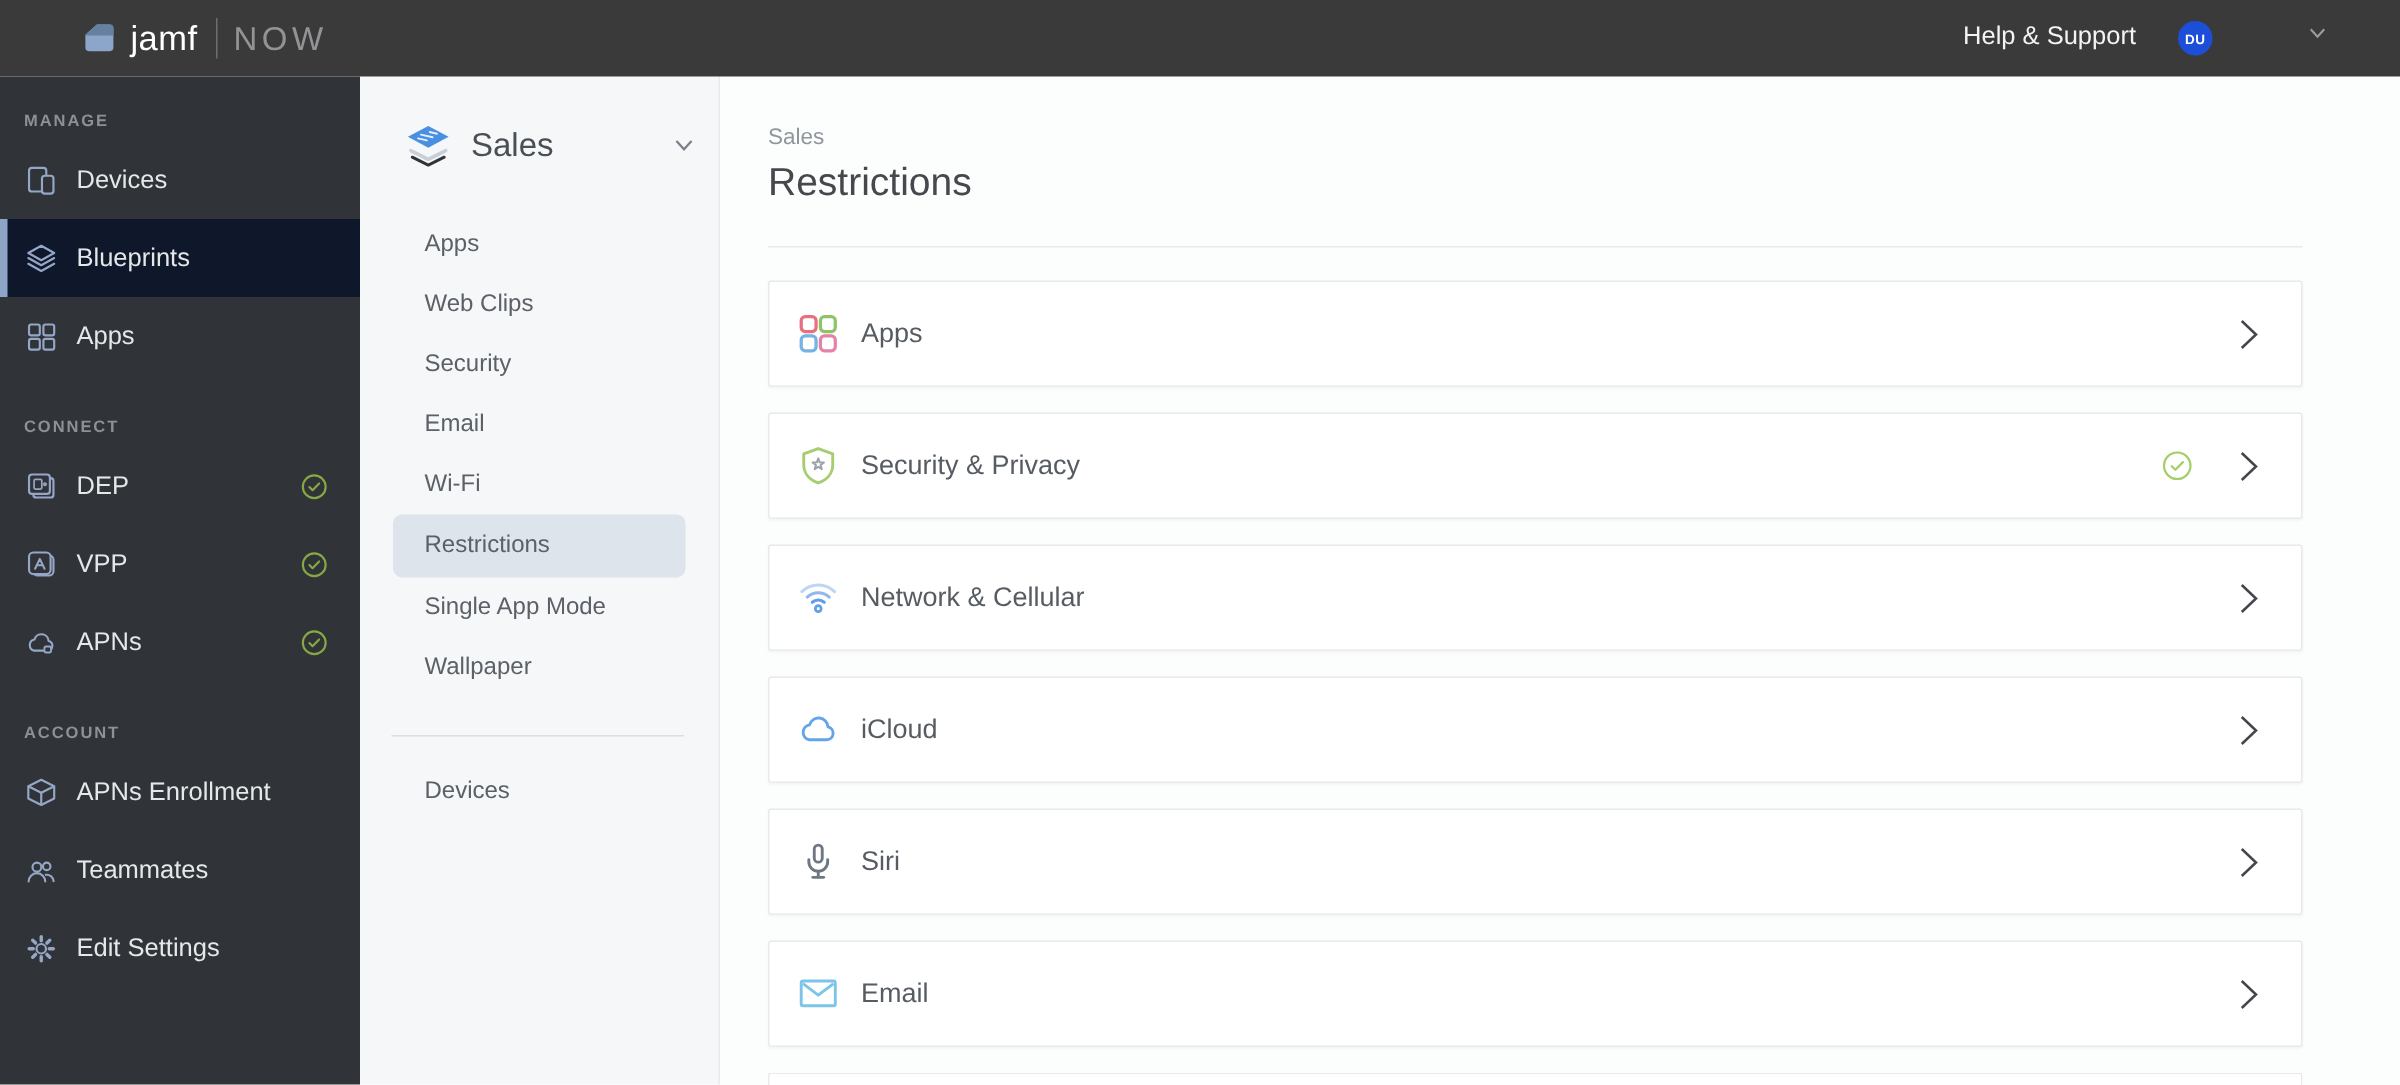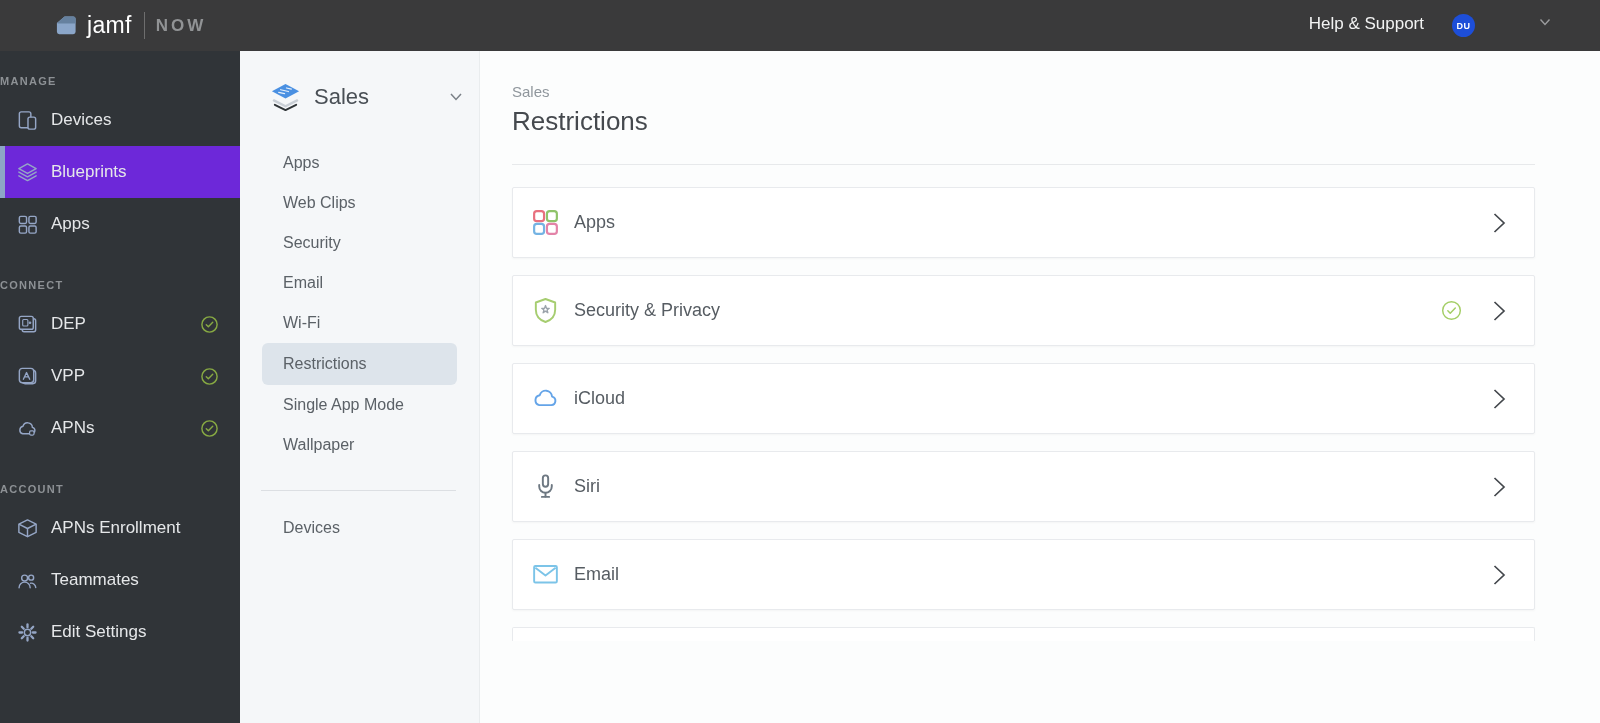--- a/index.html
+++ b/index.html
@@ -6,39 +6,39 @@
   html,body { width:1600px; height:723px; overflow:hidden; background:#fcfdfd;
               font-family:"Liberation Sans", sans-serif; }
 
   
   .topbar { position:absolute; left:0; top:0; width:1600px; height:51px;
             background:#3a3a3b; display:flex; align-items:center; z-index:5; }
   .brand { display:flex; align-items:center; margin-left:55px; cursor:pointer;text-align:right; }
   .brand-icon { width:23px; height:23px; margin-right:9px; }
   .brand-name { color:#ffffff; font-size:23px; font-weight:500; letter-spacing:.3px; }
   .brand-divider { width:1px; height:27px; background:#6e6e6e; margin:0 11px 0 12px; }
-  .brand-suffix { color:#919395; font-size:17px; letter-spacing:3px; font-weight:700; }
+  .brand-suffix { color:#919395; font-size:22px; letter-spacing:3px; font-weight:400; }
   .topbar-right { margin-left:auto; display:flex; align-items:flex-start; }
   .help-link { color:#f2f3f3; font-size:17px; cursor:pointer; }
   .avatar { width:23px; height:23px; border-radius:50%; background:#1d4ed8; color:#fff;
             font-size:9px; font-weight:bold; display:flex; align-items:center;
             justify-content:center; letter-spacing:.4px; margin-left:28px; cursor:pointer; }
   .topbar-caret { margin-left:62px; margin-right:47px; cursor:pointer; display:flex; }
 
   
   .sidebar { position:absolute; left:0; top:51px; width:240px; height:672px;
              background:#303438; }
   .section-label { color:#8d9195; font-size:11px; font-weight:bold; letter-spacing:1.3px;
-                   margin-top:24px; margin-bottom:7px; }
+                   padding-left:16px; margin-top:24px; margin-bottom:7px; }
   .section-label.gap { margin-top:29px; }
   .side-item { height:52px; display:flex; align-items:center; padding-left:16px;
                cursor:pointer; position:relative; }
   .side-item .ic { width:23px; height:23px; margin-right:12px; flex:0 0 auto; display:flex; }
   .side-item .lbl { color:#e5e7e9; font-size:17px; }
-  .side-item.selected { background:#6d28d9; }
+  .side-item.selected { background:#0f172a; }
   .side-item.selected::before { content:""; position:absolute; left:0; top:0; bottom:0;
                width:5px; background:#8da5c6; }
   .side-status { margin-left:auto; margin-right:21px; display:flex; }
 
   
   .panel { position:absolute; left:240px; top:51px; width:240px; height:672px;
            background:#f5f7f9; border-right:1px solid #e9ecee; }
   .panel-header { margin:21px 14px 0 28px; height:50px; display:flex; align-items:center;
                   cursor:pointer; }
   .panel-header .bp-icon { width:35px; height:31px; margin-right:11px; flex:0 0 auto; }
@@ -304,20 +304,38 @@
           </svg>
         </span>
         <span class="card-chevron">
           <svg width="18" height="26" viewBox="0 0 18 26">
               <path d="M4.5 4 L14 13 L4.5 22" fill="none" stroke="#43474c" stroke-width="1.7"></path>
             </svg>
         </span>
       </span>
     </div>
 
+    <div class="card">
+      <span class="cic">
+        <svg width="29" height="29" viewBox="0 0 24 24" fill="none" stroke-linecap="round">
+          <path d="M3 8.6 a13 13 0 0 1 18 0" stroke="#bcd6f3" stroke-width="1.7"></path>
+          <path d="M5.9 11.6 a9 9 0 0 1 12.2 0" stroke="#8fb9ed" stroke-width="1.7"></path>
+          <path d="M8.7 14.5 a5 5 0 0 1 6.6 0" stroke="#5f9fe8" stroke-width="1.7"></path>
+          <circle cx="12" cy="18" r="1.6" stroke="#5f9fe8" stroke-width="1.5"></circle>
+        </svg>
+      </span>
+      <span class="clbl">Network &amp; Cellular</span>
+      <span class="card-right">
+        <span class="card-chevron">
+          <svg width="18" height="26" viewBox="0 0 18 26">
+              <path d="M4.5 4 L14 13 L4.5 22" fill="none" stroke="#43474c" stroke-width="1.7"></path>
+            </svg>
+        </span>
+      </span>
+    </div>
 
     <div class="card">
       <span class="cic">
         <svg width="29" height="29" viewBox="0 0 24 24" fill="none">
           <path d="M6.8 17.5 h10 a3.6 3.6 0 0 0 .6 -7.1 a5.2 5.2 0 0 0 -10.2 -1.1 a4.2 4.2 0 0 0 -.4 8.2 z" stroke="#64a4e8" stroke-width="1.6" stroke-linejoin="round"></path>
         </svg>
       </span>
       <span class="clbl">iCloud</span>
       <span class="card-right">
         <span class="card-chevron">

